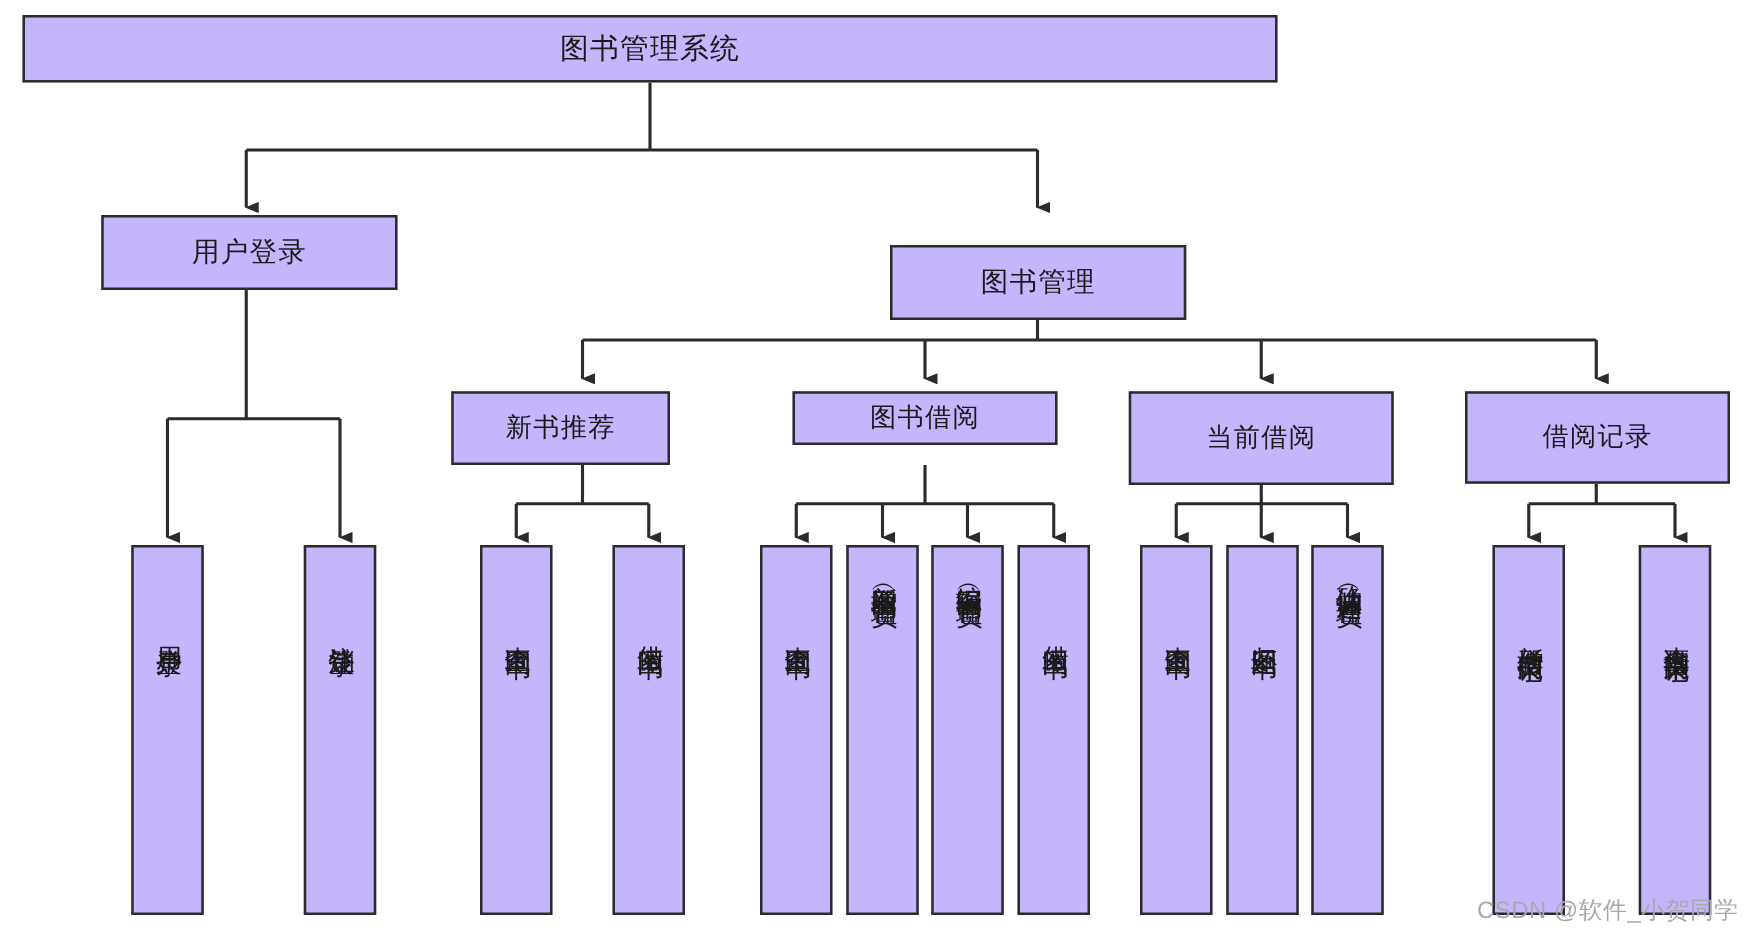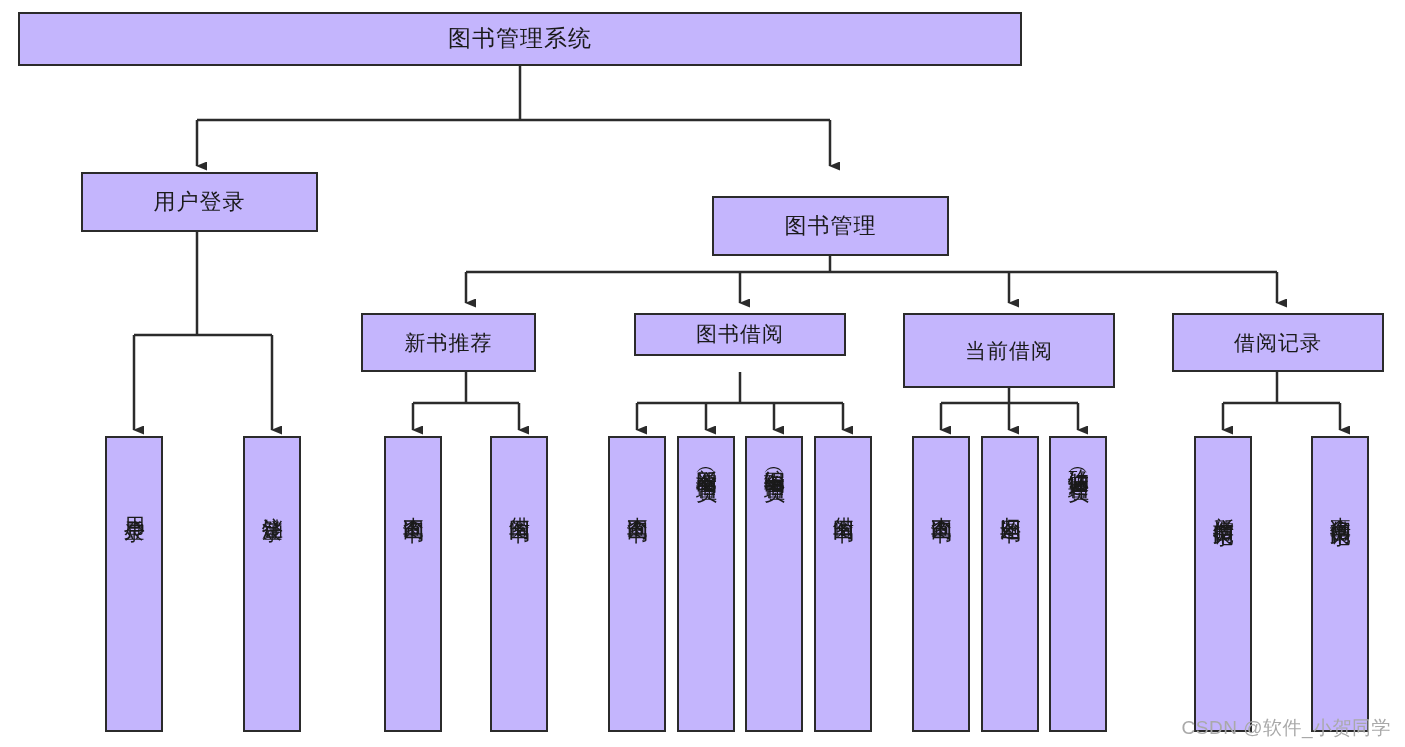--- a/index.html
+++ b/index.html
@@ -149,21 +149,21 @@
 
   <div class="node-box level3" style="left:361px; top:313px; width:175px; height:59px;">
     <span class="node-label-h">新书推荐</span>
   </div>
   <div class="node-box level3" style="left:634px; top:313px; width:212px; height:43px;font-family:Liberation Serif, serif;">
     <span class="node-label-h">图书借阅</span>
   </div>
   <div class="node-box level3" style="left:903px; top:313px; width:212px; height:75px;">
     <span class="node-label-h">当前借阅</span>
   </div>
-  <div class="node-box level3" style="left:1172px; top:313px; width:212px; height:59px;">
+  <div class="node-box level3" style="left:1172px; top:313px; width:212px; height:74px;">
     <span class="node-label-h">借阅记录</span>
   </div>
 
   <div class="node-box leaf leaf-mid" style="left:105px; top:436px; width:58px; height:296px;">
     <span class="node-label-v">用户登录</span>
   </div>
   <div class="node-box leaf leaf-mid" style="left:243px; top:436px; width:58px; height:296px;">
     <span class="node-label-v">注销登录</span>
   </div>
 

